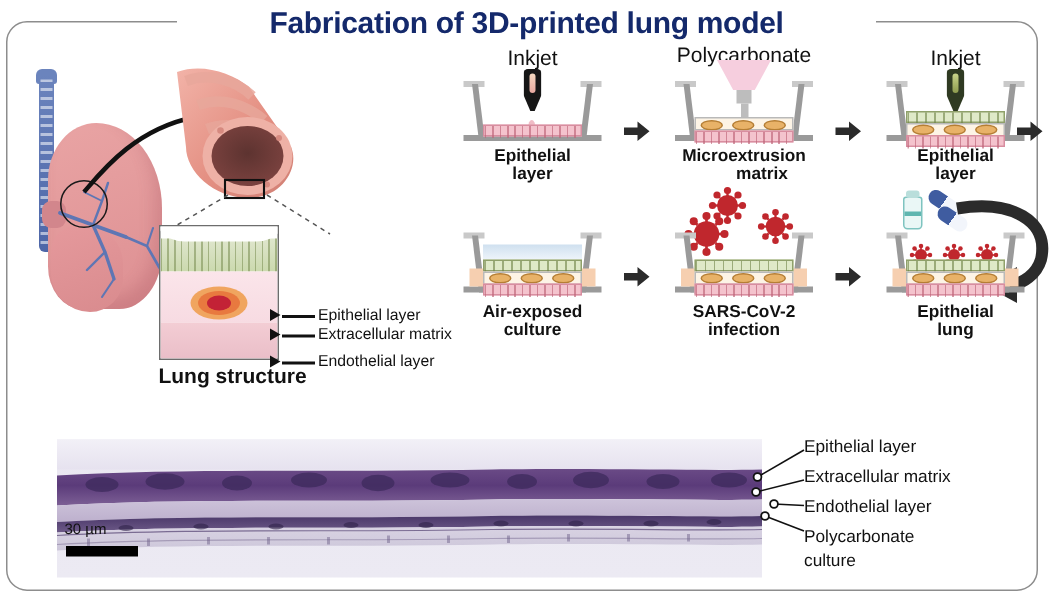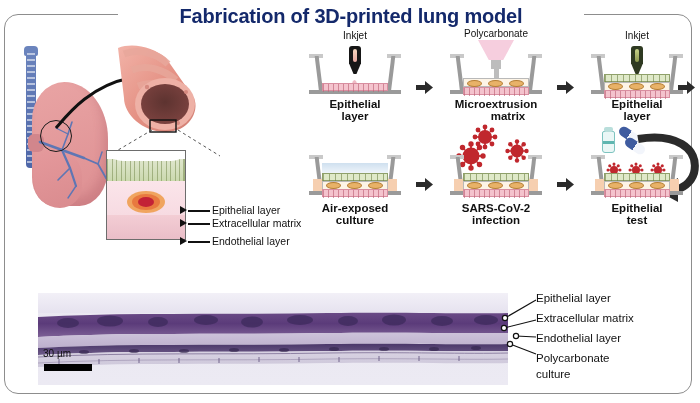--- a/index.html
+++ b/index.html
@@ -78,21 +78,21 @@
   .iarrowhead{position:absolute;width:0;height:0;
           border-top:4px solid transparent;border-bottom:4px solid transparent;
           border-right:7px solid #111;}
   #lung-cap{position:absolute;left:74px;top:210px;width:150px;
           font-size:14px;font-weight:bold;text-align:center;}
 
   
   #proc{position:absolute;left:296px;top:30px;width:400px;height:250px;}
 
   .step{position:absolute;width:118px;}
-  .steptitle{position:absolute;width:118px;text-align:center;font-size:10px;color:#111;}
+  .steptitle{position:absolute;width:118px;text-align:center;font-size:14px;color:#111;}
   .stepcap{position:absolute;width:118px;text-align:center;font-size:11.5px;
            font-weight:bold;line-height:12.5px;}
 
   
   .well{position:absolute;width:92px;height:40px;}
   .well .outer-l,.well .outer-r{position:absolute;width:4px;height:38px;background:#9a9a9a;}
   .well .outer-b{position:absolute;bottom:0;left:0;width:92px;height:4px;background:#9a9a9a;}
   .well .medium{position:absolute;left:4px;bottom:4px;width:84px;height:12px;background:#f6cfb0;}
   .well .rim-l,.well .rim-r{position:absolute;top:0;width:14px;height:3.5px;background:#c9c9c9;}
   .memb{position:absolute;height:2px;background:#9a9a9a;}
@@ -226,20 +226,21 @@
   <div class="lbl" style="left:206px;top:172px;">Epithelial layer</div>
 
   <div class="iarrow" style="left:182px;top:191px;width:22px;"></div>
   <div class="iarrowhead" style="left:174px;top:187px;transform:scaleX(-1);"></div>
   <div class="lbl" style="left:206px;top:185px;">Extracellular matrix</div>
 
   <div class="iarrow" style="left:182px;top:209px;width:22px;"></div>
   <div class="iarrowhead" style="left:174px;top:205px;transform:scaleX(-1);"></div>
   <div class="lbl" style="left:206px;top:203px;">Endothelial layer</div>
 
+  <div id="lung-cap">Lung structure</div>
 </div>
 
 <div id="proc">
 
   <div class="step" style="left:0px;top:0px;">
     <div class="steptitle" style="left:0;top:0;">Inkjet</div>
     <div class="nozzle-ink" style="left:53px;top:16px;"></div>
     <div class="nozzle-core" style="left:57px;top:19px;background:linear-gradient(180deg,#f5d8c0,#e8a8a0);"></div>
     <div class="droplet" style="left:56px;top:50px;background:#f0bcc6;"></div>
 
@@ -554,21 +555,21 @@
     <div class="cell-epi-g" style="left:27px;top:29px;width:64px;"></div>
     <div class="cell-ecm" style="left:26px;top:36px;width:66px;"></div>
     <div class="blob" style="left:30px;top:37px;"></div>
     <div class="blob" style="left:51px;top:37px;"></div>
     <div class="blob" style="left:72px;top:37px;"></div>
     <div class="memb" style="left:26px;top:49px;width:66px;"></div>
     <div class="cell-endo" style="left:26px;top:44px;width:66px;"></div>
     <div class="cell-endo-g" style="left:27px;top:45px;width:64px;"></div>
 
     <div class="stepcap" style="left:0;top:57px;">Epithelial</div>
-    <div class="stepcap" style="left:0;top:69px;">test</div>
+    <div class="stepcap" style="left:0;top:69px;">lung</div>
   </div>
 </div>
 
 <div id="micro">
   <div class="band" style="top:0;height:20px;background:linear-gradient(180deg,#f2f0f7,#e6e2ef);"></div>
 
   <svg style="position:absolute;left:0;top:0;width:470px;height:92px;" viewBox="0 0 470 92" preserveAspectRatio="none">
     <defs>
       <linearGradient id="epiG" x1="0" y1="0" x2="0" y2="1">
         <stop offset="0%" stop-color="#6a4a86"></stop>

